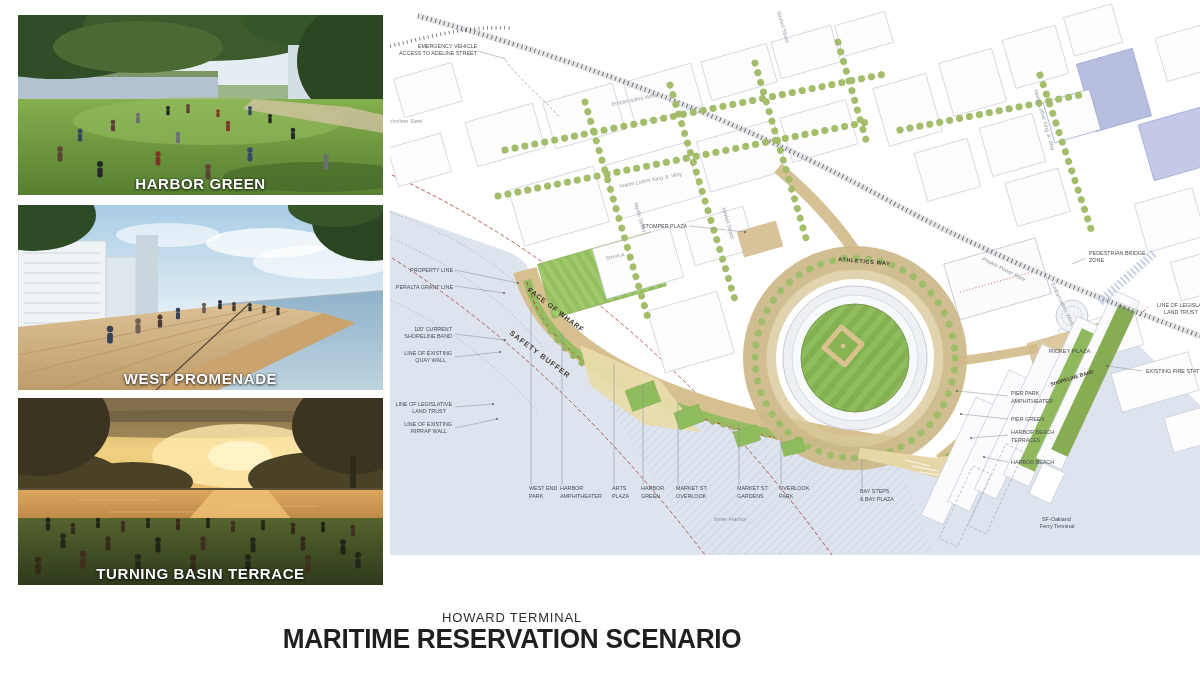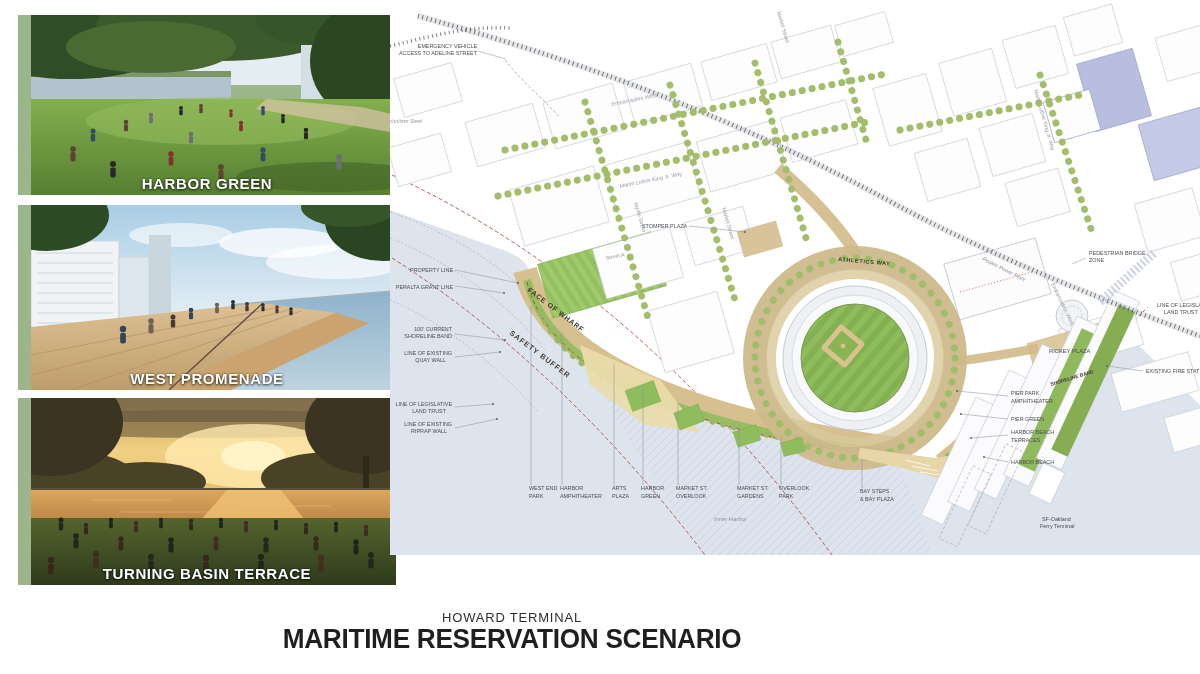--- a/index.html
+++ b/index.html
@@ -1,19 +1,19 @@
 <!DOCTYPE html>
 <html><head>
 <meta charset="utf-8">
 <style>
   html,body{margin:0;padding:0;background:#fff;}
   body{width:1200px;height:674px;position:relative;overflow:hidden;
        font-family:"Liberation Sans",sans-serif;}
   .board{position:absolute;inset:0;background:#fff;}
-  .photo{position:absolute;left:18px;width:365px;overflow:hidden;background:#9db58a;padding-left:13px;}
+  .photo{position:absolute;left:18px;width:365px;overflow:hidden;background:#9db58a;}
   .photo svg{display:block;width:100%;height:100%;}
   #photo1{top:15px;height:180px;}
   #photo2{top:205px;height:185px;}
   #photo3{top:398px;height:187px;}
   .caption{position:absolute;bottom:3px;left:0;width:100%;text-align:center;
     color:#fff;font-weight:bold;font-size:15px;letter-spacing:.6px;
     text-shadow:0 1px 3px rgba(0,0,0,.75),0 0 2px rgba(0,0,0,.5);}
   #plan-wrap{position:absolute;left:390px;top:0;width:810px;height:555px;}
   #plan{display:block;width:810px;height:555px;}
   #title-block{position:absolute;left:0;top:610px;width:1024px;text-align:center;color:#1f1f1f;}

